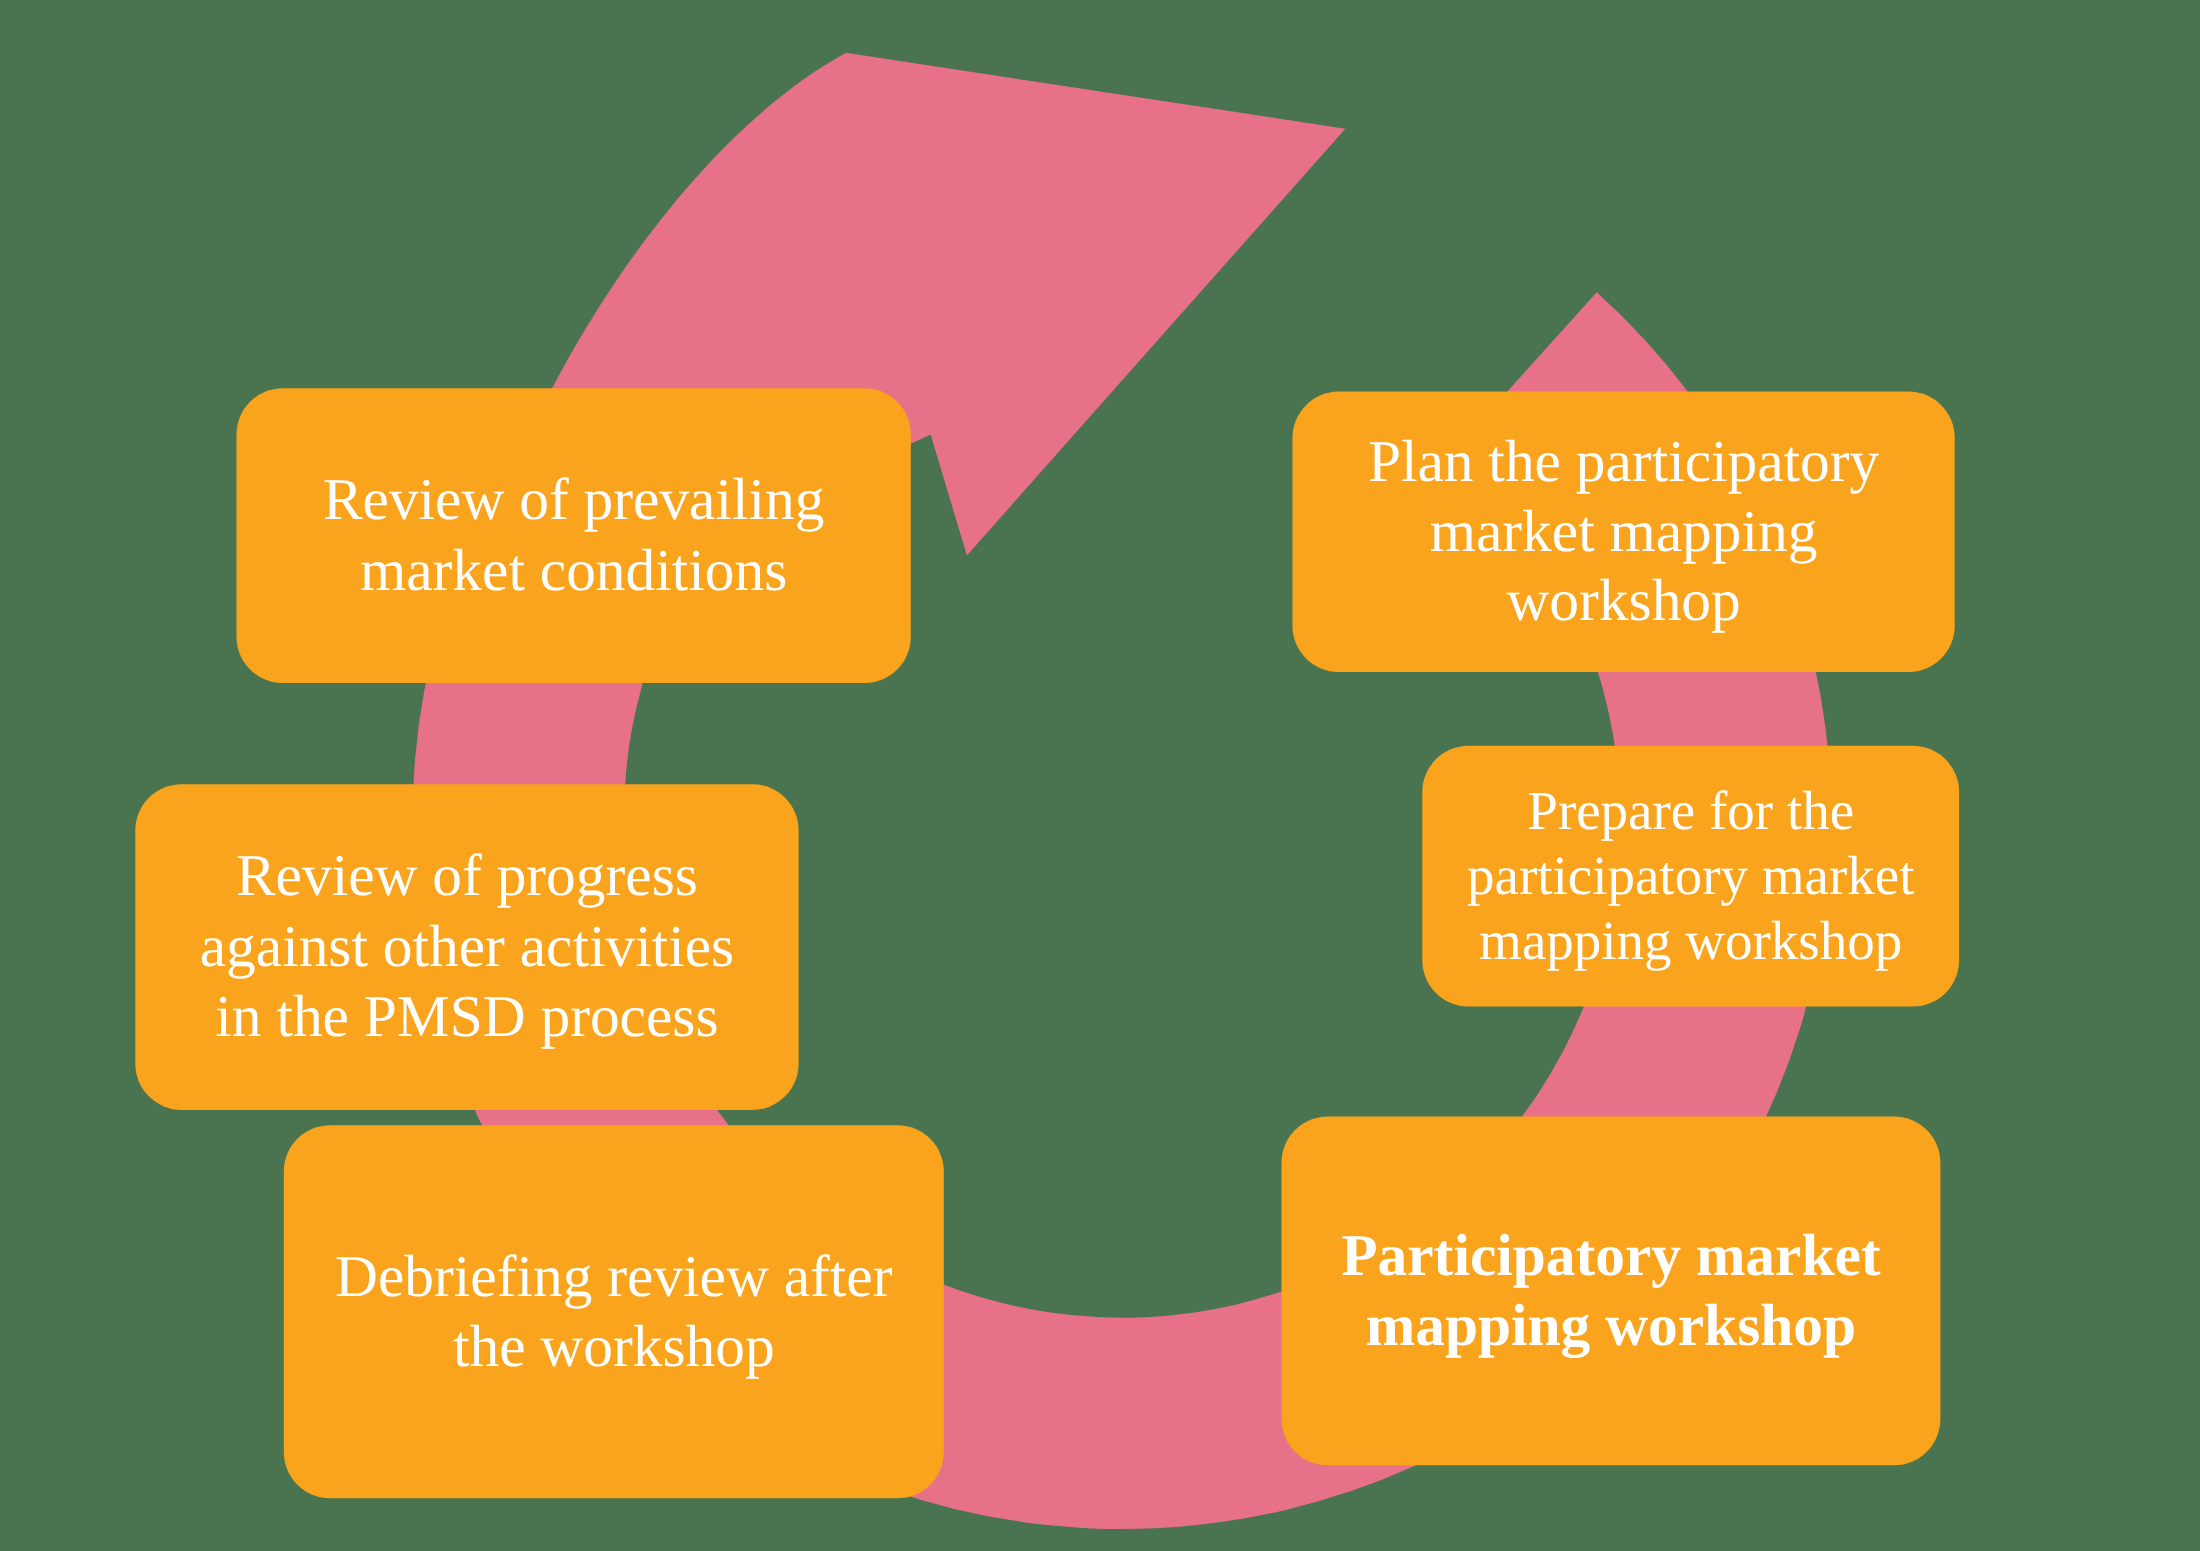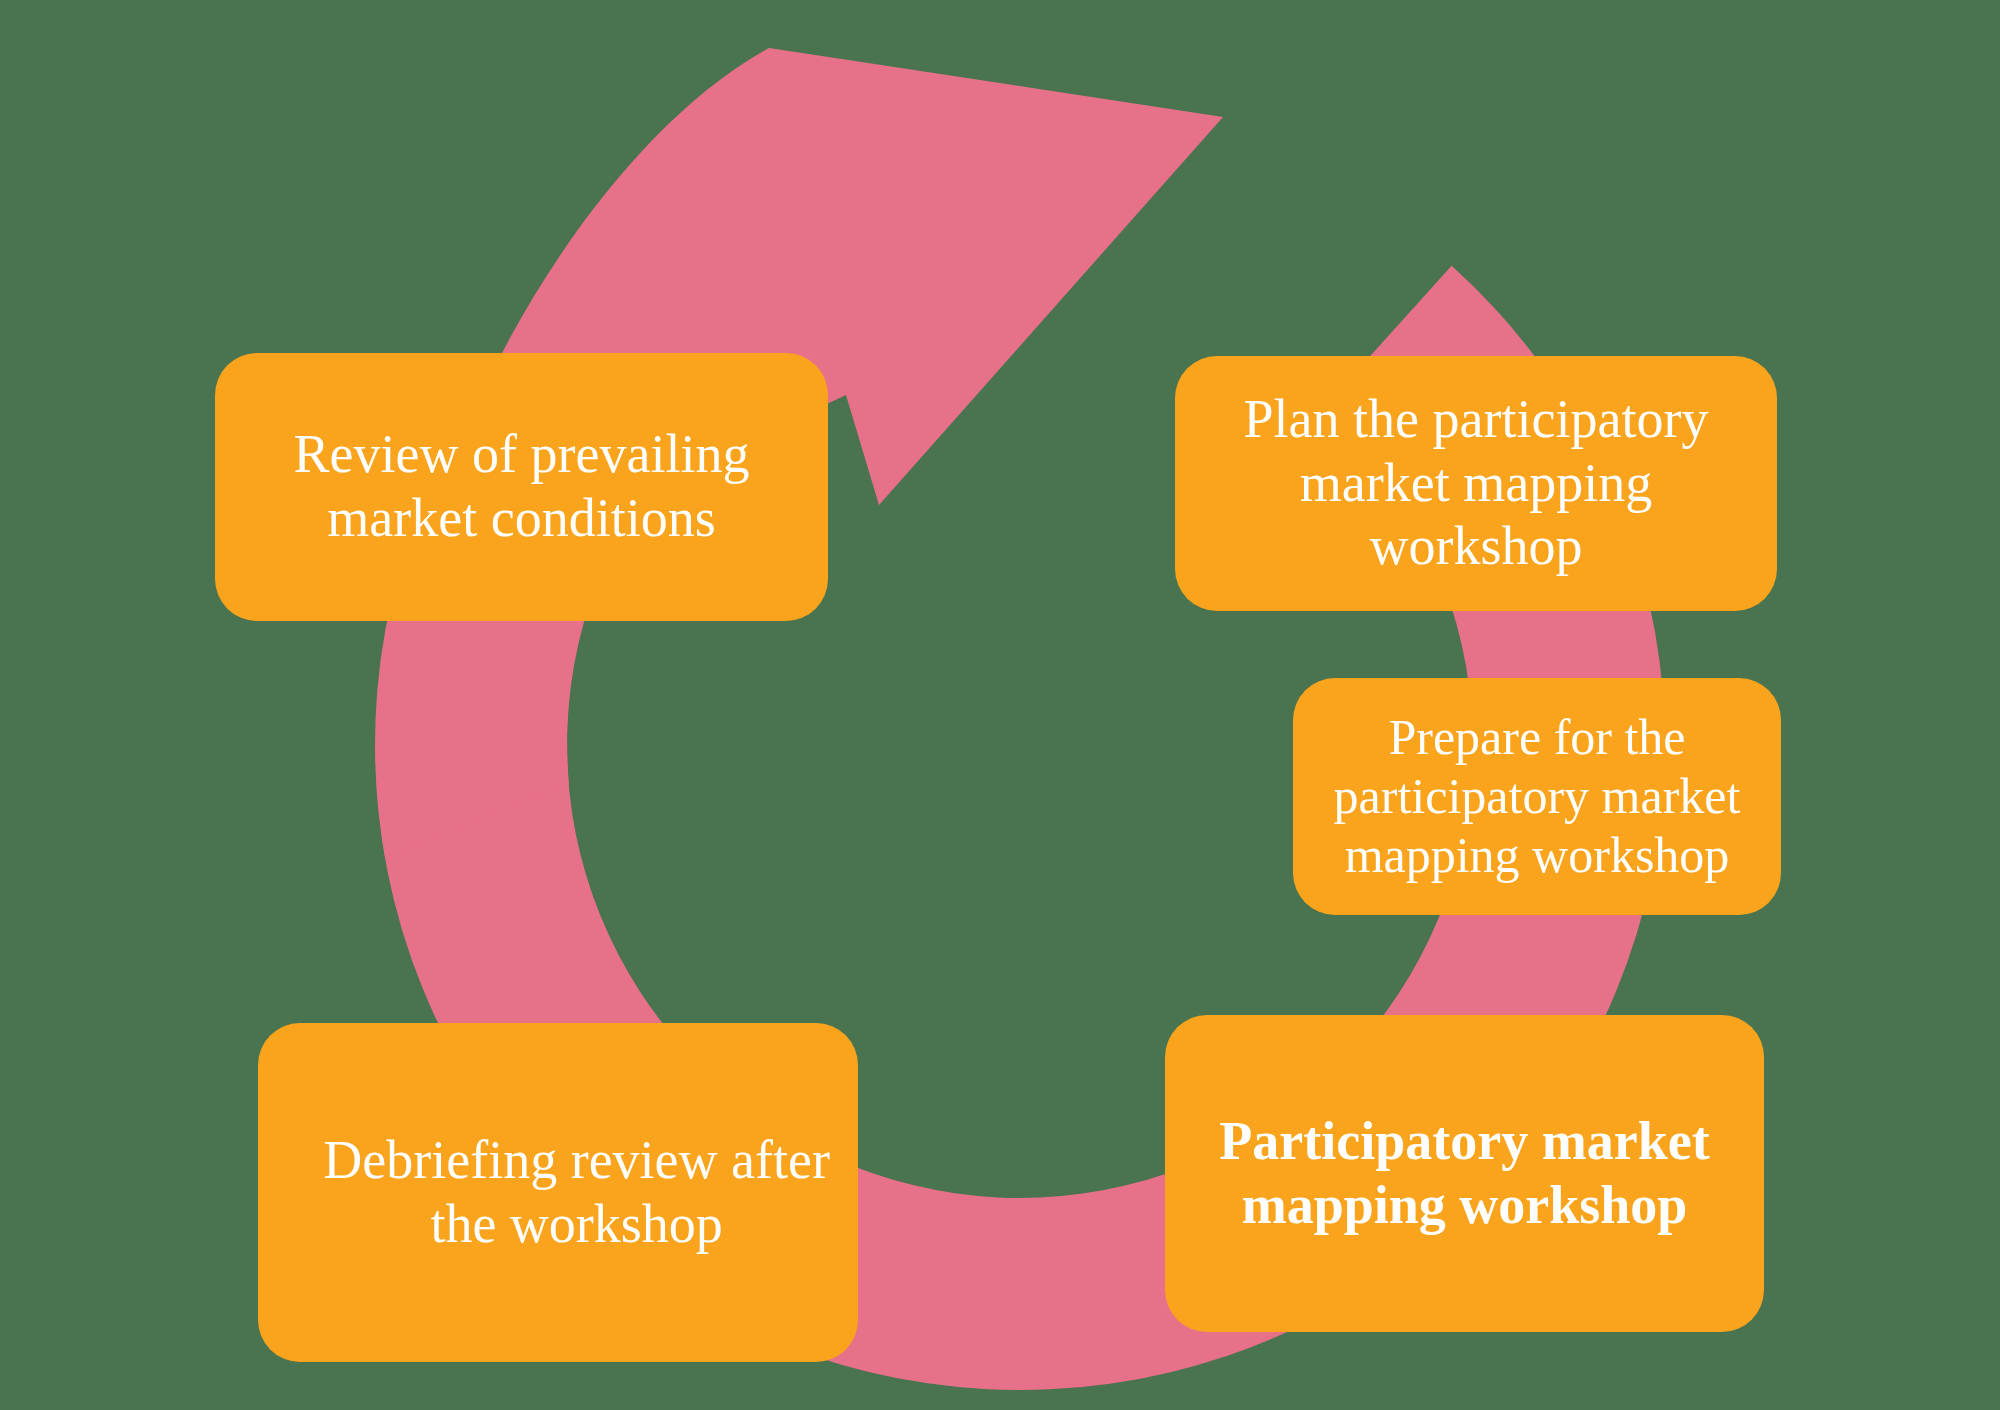--- a/index.html
+++ b/index.html
@@ -36,21 +36,21 @@
     font-size: 54px;
     line-height: 1.18;
     white-space: pre-line;
     box-sizing: border-box;
     padding: 10px 28px;
   }
   .step-box.bold { font-weight: 700; }
   
   .box-tl { left: 215px;  top: 353px;  width: 613px; height: 268px; }
   .box-ml { left: 123px;  top: 713px;  width: 603px; height: 296px; }
-  .box-bl { left: 258px;  top: 1023px; width: 600px; height: 339px; justify-content: flex-end; }
+  .box-bl { left: 258px;  top: 1023px; width: 600px; height: 339px; }
   .box-tr { left: 1175px; top: 332px;  width: 602px; height: 255px; margin-top: 24px; }
   .box-mr { left: 1293px; top: 678px;  width: 488px; height: 237px; font-size: 50px; }
   .box-br { left: 1165px; top: 1015px; width: 599px; height: 317px; }
 </style>
 </head>
 <body>
 
 <div class="stage">
 
   <svg class="arrow-svg" viewBox="0 0 2000 1410" aria-hidden="true">
@@ -70,20 +70,25 @@
              C 770 430 690 470 628 518
              C 585 570 560 690 569 785
              Z"></path>
   </svg>
 
   <div class="step-box box-tl">
     <span>Review of prevailing
 market conditions</span>
   </div>
 
+  <div class="step-box box-ml">
+    <span>Review of progress
+against other activities
+in the PMSD process</span>
+  </div>
 
   <div class="step-box box-bl">
     <span>Debriefing review after
 the workshop</span>
   </div>
 
   <div class="step-box box-tr">
     <span>Plan the participatory
 market mapping
 workshop</span>

